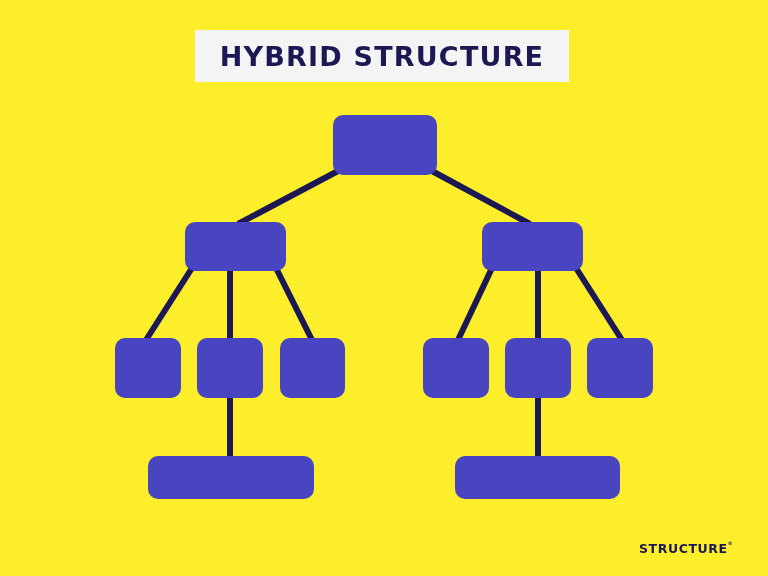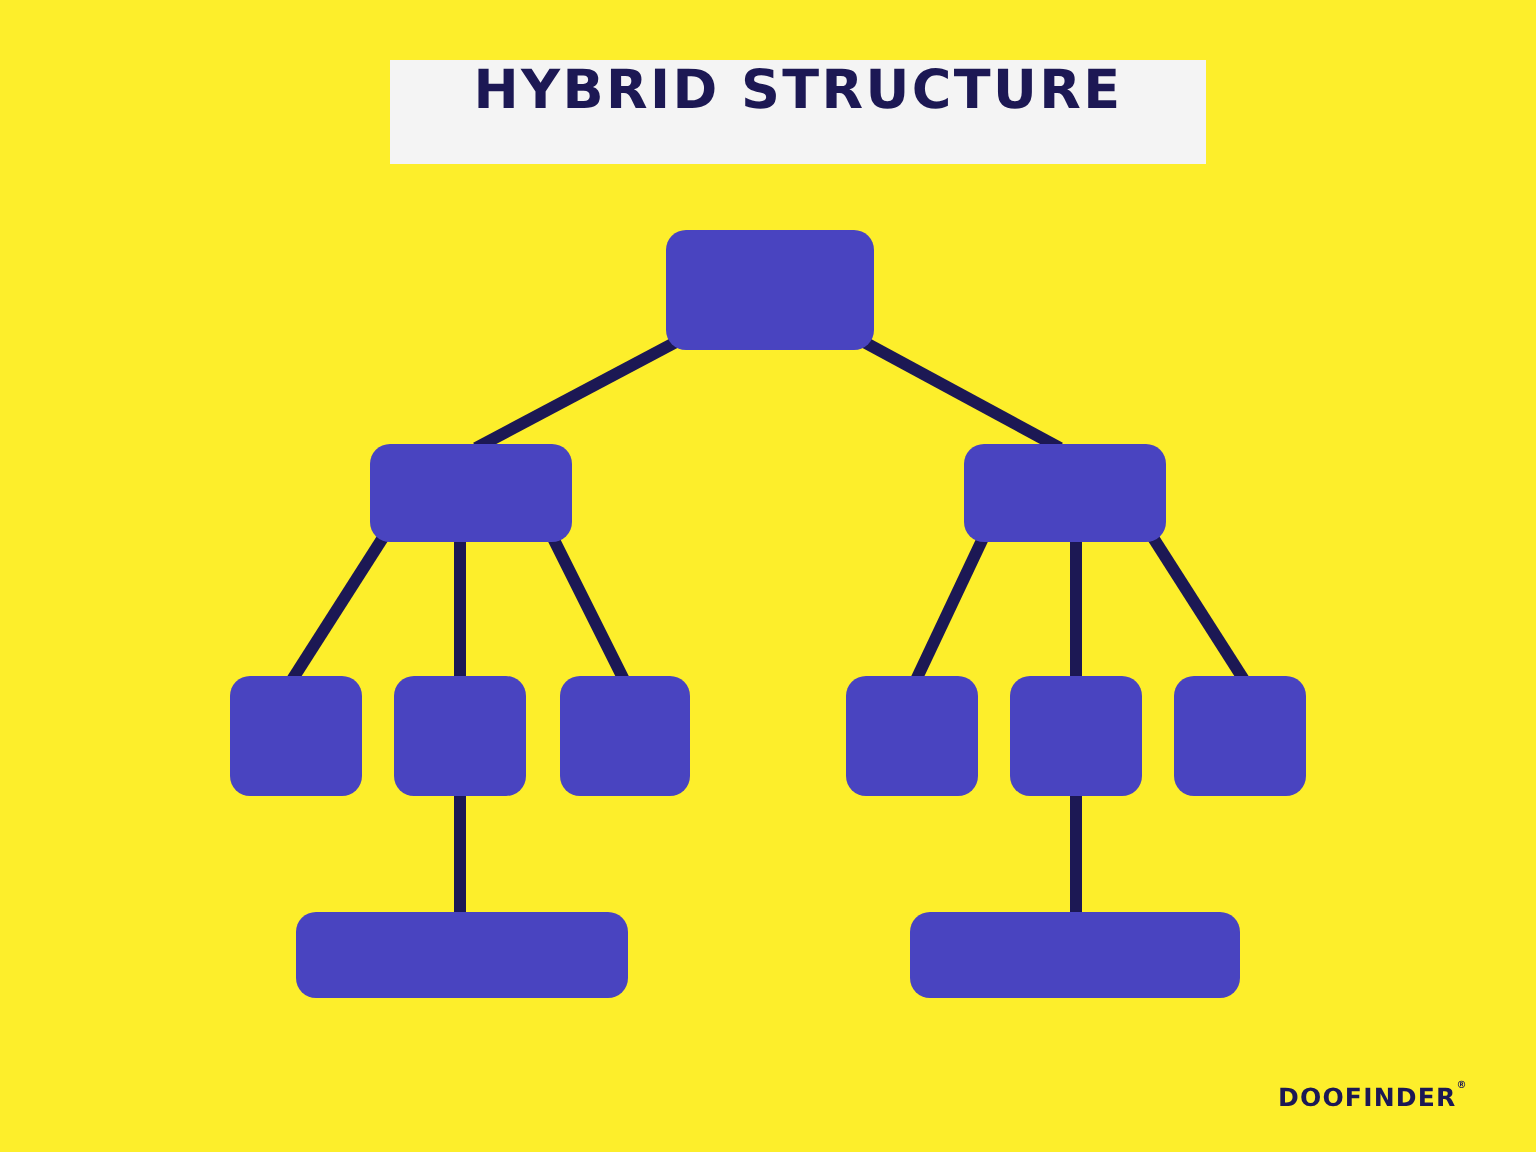--- a/index.html
+++ b/index.html
@@ -4,23 +4,23 @@
   <style>
     html, body { margin: 0; padding: 0; }
     body {
       width: 768px; height: 576px; overflow: hidden;
       background: #fdee2b;
       position: relative;
       font-family: "DejaVu Sans", sans-serif;
     }
     .title-box {
       position: absolute;
-      left: 195px; top: 30px; width: 408px; height: 52px;
+      left: 195px; top: 30px; width: 374px; height: 52px;
       background: #f4f4f4;
-      display: flex; justify-content: center;
+      display: flex; align-items: center; justify-content: center;
     }
     .title-text {
       font-family: "DejaVu Sans", sans-serif;
       font-weight: bold;
       font-size: 27px;
       letter-spacing: 1.2px;
       color: #1c1854;
     }
     svg.diagram { position: absolute; left: 0; top: 0; }
     .logo {
@@ -63,14 +63,14 @@
       <rect x="148" y="456" width="166" height="43" rx="10" ry="10" fill="#4944c0"></rect>
       <rect x="455" y="456" width="165" height="43" rx="10" ry="10" fill="#4944c0"></rect>
     </g>
 </svg>
 
 <div class="title-box">
   <span class="title-text">HYBRID STRUCTURE</span>
 </div>
 
 <div class="logo">
-  <span>DOOFINDER</span><sup>®</sup>
+  <span>STRUCTURE</span><sup>®</sup>
 </div>
 
 </body></html>

